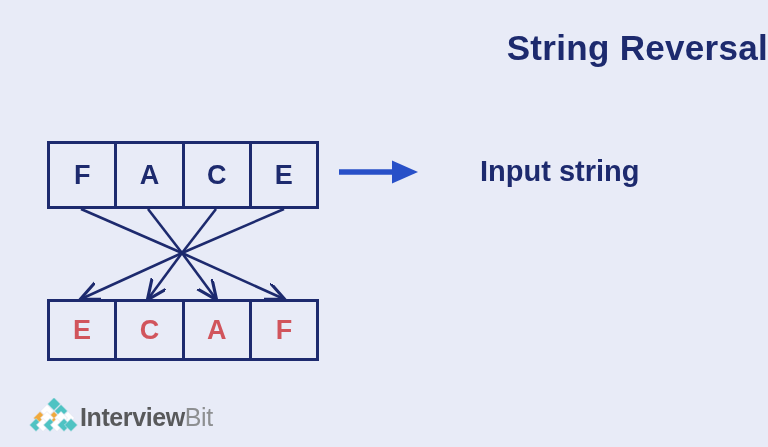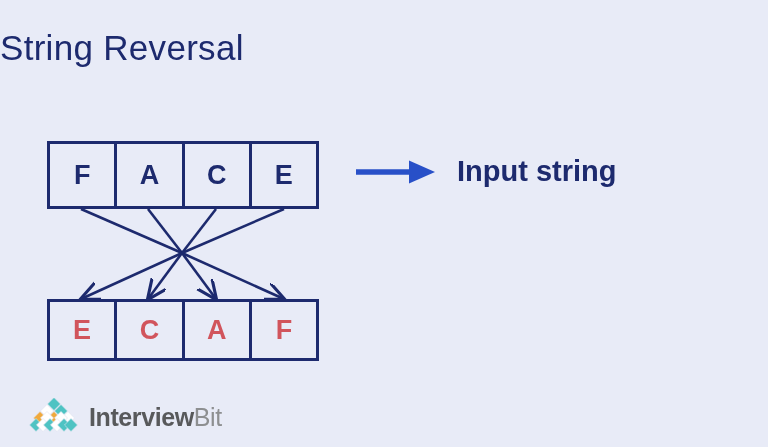--- a/index.html
+++ b/index.html
@@ -18,23 +18,23 @@
     height: 447px;
     background: #e8ebf7;
   }
 
   
   #page-title {
     position: absolute;
     left: 0;
     top: 28px;
     width: 768px;
-    text-align: left;
+    text-align: right;
     font-size: 35px;
-    font-weight: normal;
+    font-weight: bold;
     color: #1d2a6e;
     letter-spacing: 0.3px;
   }
 
   
   .cell-row {
     position: absolute;
     display: flex;
     border: 3px solid #1d2a6e;
     box-sizing: border-box;
@@ -73,21 +73,21 @@
     width: 300px;
     height: 110px;
   }
 
   
   .callout {
     position: absolute;
     display: flex;
     align-items: center;
   }
-  #input-callout  { left: 354px; top: 155px; }
+  #input-callout  { left: 337px; top: 155px; gap: 40px; }
   #output-callout { left: 337px; top: 311px; }
 
   .callout-arrow { display: block; }
 
   .callout-label {
     margin-left: 20px;
     font-size: 29px;
     font-weight: bold;
     color: #1d2a6e;
     white-space: nowrap;
@@ -96,21 +96,20 @@
   
   #logo {
     position: absolute;
     left: 28px;
     top: 398px;
     display: flex;
     align-items: center;
   }
   #logo-mark { display: block; }
   #logo-text {
-    margin-left: 9px;
     font-size: 25px;
     letter-spacing: -0.4px;
     white-space: nowrap;
   }
   #logo-text-primary {
     font-weight: bold;
     color: #58595b;
   }
   #logo-text-secondary {
     font-weight: normal;

